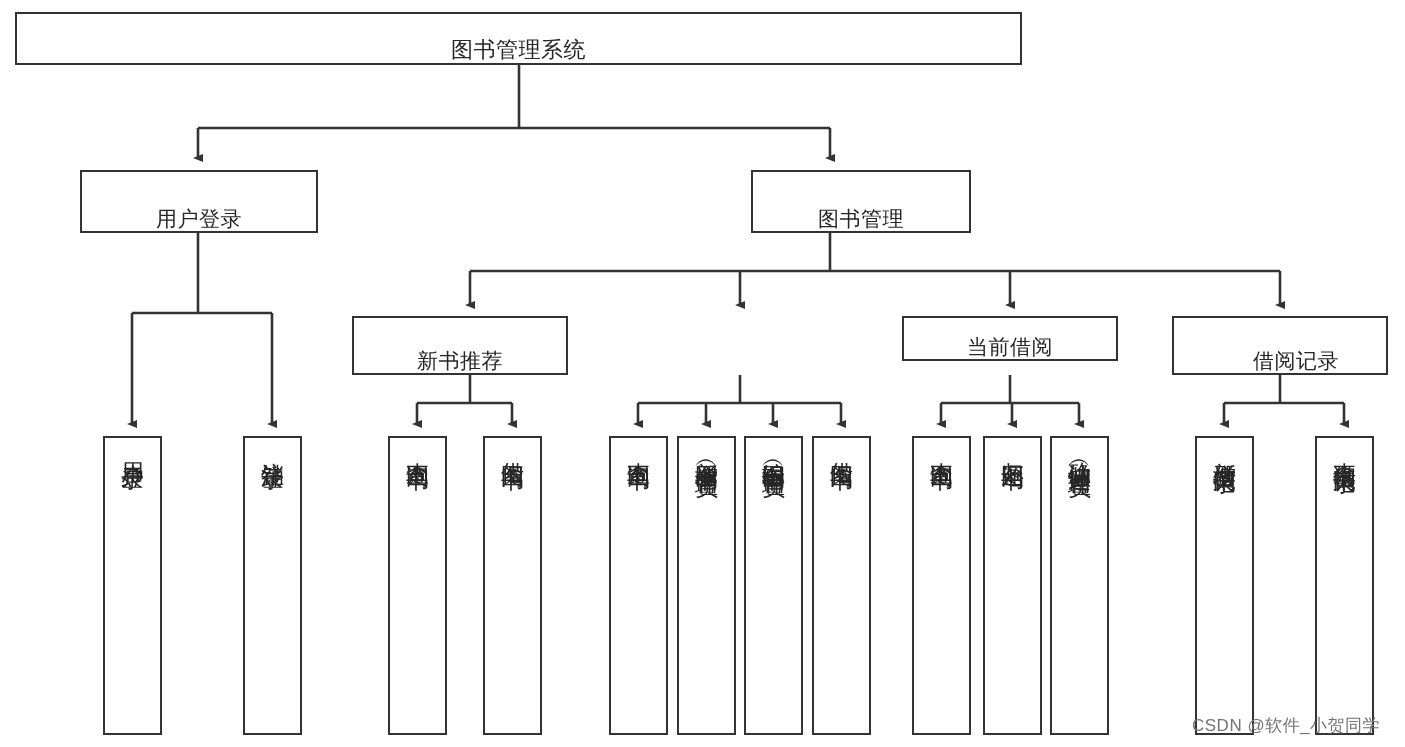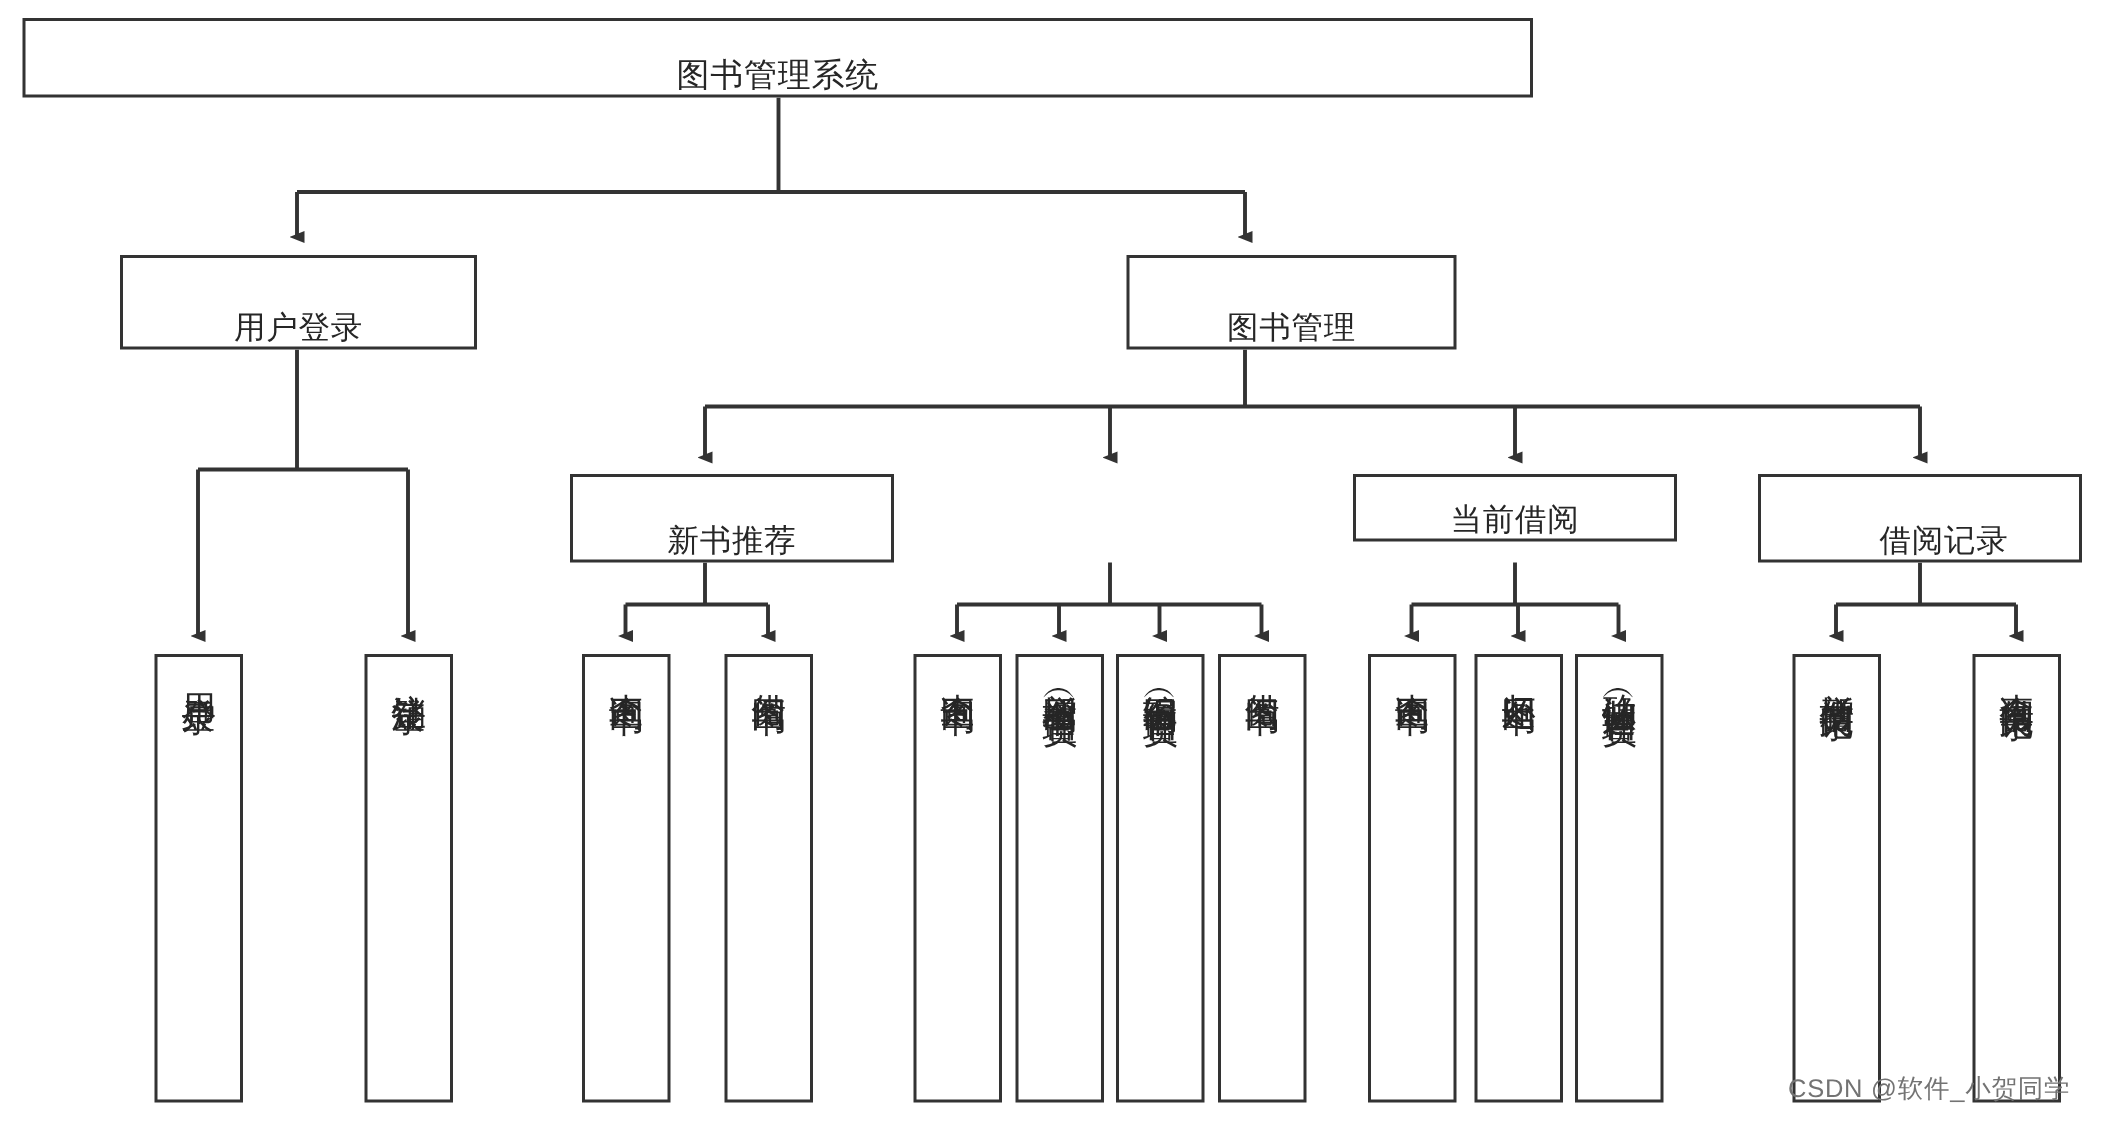--- a/index.html
+++ b/index.html
@@ -131,21 +131,21 @@
   </div>
 
   <div class="node horizontal" style="left:80px; top:170px; width:238px; height:63px;">
     <span class="node-label">用户登录</span>
   </div>
 
   <div class="node horizontal" style="left:712px; top:170px; width:220px; height:63px;margin-left:39px;">
     <span class="node-label">图书管理</span>
   </div>
 
-  <div class="node horizontal" style="left:380px; top:316px; width:216px; height:59px;">
+  <div class="node horizontal" style="left:352px; top:316px; width:216px; height:59px;">
     <span class="node-label">新书推荐</span>
   </div>
 
 
   <div class="node horizontal" style="left:902px; top:316px; width:216px; height:45px;">
     <span class="node-label">当前借阅</span>
   </div>
 
   <div class="node horizontal" style="left:1172px; top:316px; width:216px; height:59px;padding-left:32px;">
     <span class="node-label">借阅记录</span>

